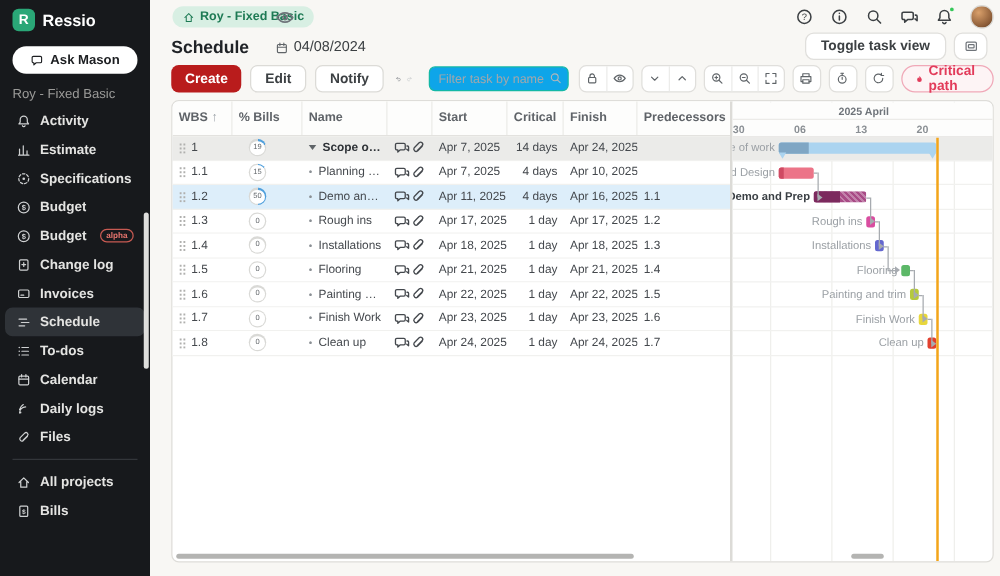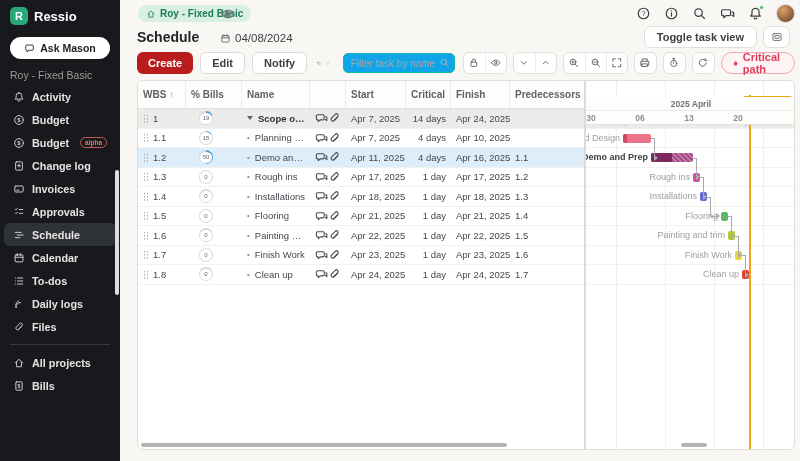--- a/index.html
+++ b/index.html
@@ -74,21 +74,21 @@
   .donut-in { width:11.5px; height:11.5px; border-radius:50%; background:#fff; display:flex; align-items:center; justify-content:center; font-size:6px; color:#5f6468; }
   .caret { width:0; height:0; border-left:3.5px solid transparent; border-right:3.5px solid transparent; border-top:4.5px solid #5f6468; margin-right:5px; flex:0 0 auto; }
   .bullet { color:#8a8f94; margin-right:5px; font-size:8px; flex:0 0 auto; }
   .tname { overflow:hidden; text-overflow:ellipsis; }
   .trow.sum .tname { font-weight:bold; color:#2f3338; }
 
   .split { position:absolute; left:446px; top:0; width:2px; height:368px; background:#dcdbd7; cursor:col-resize; }
 
   
   .gantt { position:absolute; left:448px; top:0; width:210px; height:368px; overflow:hidden; }
-  .g-head { position:absolute; left:0; top:16px; width:210px; height:28px; background:#fdfdfc; border-bottom:1px solid #e3e2df; }
+  .g-head { position:absolute; left:0; top:1px; width:210px; height:28px; background:#fdfdfc; border-bottom:1px solid #e3e2df; }
   .g-month { position:absolute; left:0; top:0; width:210px; height:14px; border-bottom:1px solid #ecebe8; font-size:8.5px; font-weight:bold; color:#6f747a; display:flex; align-items:center; justify-content:center; }
   .g-week { position:absolute; top:16px; transform:translateX(-50%); font-size:8.5px; font-weight:600; color:#8a8f94; }
   .g-vline { position:absolute; top:0; bottom:0; width:1px; background:#efefec; }
   .g-row-bg { position:absolute; left:0; width:210px; height:19.5px; border-bottom:1px solid #f1f1ef; }
   .g-label { position:absolute; font-size:9px; color:#9ba0a5; white-space:nowrap; line-height:19.5px; }
   .g-label.bold { color:#3a3f44; font-weight:bold; }
   .g-bar { position:absolute; height:9px; border-radius:2px; }
   .g-prog { position:absolute; left:0; top:0; bottom:0; border-radius:2px 0 0 2px; }
   .cap { position:absolute; width:0; height:0; border-top:5px solid; border-left:3px solid transparent; border-right:3px solid transparent; }
   .conn { position:absolute; background:#a7abb0; }
@@ -246,20 +246,32 @@
     <div class="proj-label">Roy - Fixed Basic</div>
     <div id="side-items">
         <div class="s-item">
     <svg class="ic">
             <use href="#i-bell"></use>
           </svg>
           <span class="s-lab">Activity</span>
     </div>
         <div class="s-item">
     <svg class="ic">
+            <use href="#i-chart"></use>
+          </svg>
+          <span class="s-lab">Estimate</span>
+    </div>
+        <div class="s-item">
+    <svg class="ic">
+            <use href="#i-target"></use>
+          </svg>
+          <span class="s-lab">Specifications</span>
+    </div>
+        <div class="s-item">
+    <svg class="ic">
             <use href="#i-dollar"></use>
           </svg>
           <span class="s-lab">Budget</span>
     </div>
         <div class="s-item">
     <svg class="ic">
             <use href="#i-dollar"></use>
           </svg>
           <span class="s-lab">Budget V2</span>
     <span class="alpha">alpha</span>
@@ -269,43 +281,37 @@
             <use href="#i-doc"></use>
           </svg>
           <span class="s-lab">Change log</span>
     </div>
         <div class="s-item">
     <svg class="ic">
             <use href="#i-card"></use>
           </svg>
           <span class="s-lab">Invoices</span>
     </div>
-        <div class="s-item">
-    <svg class="ic">
-            <use href="#i-checklist"></use>
-          </svg>
-          <span class="s-lab">Approvals</span>
-    </div>
         <div class="s-item active">
     <svg class="ic">
             <use href="#i-timeline"></use>
           </svg>
           <span class="s-lab">Schedule</span>
     </div>
         <div class="s-item">
     <svg class="ic">
+            <use href="#i-list"></use>
+          </svg>
+          <span class="s-lab">To-dos</span>
+    </div>
+        <div class="s-item">
+    <svg class="ic">
             <use href="#i-calendar"></use>
           </svg>
           <span class="s-lab">Calendar</span>
-    </div>
-        <div class="s-item">
-    <svg class="ic">
-            <use href="#i-list"></use>
-          </svg>
-          <span class="s-lab">To-dos</span>
     </div>
         <div class="s-item">
     <svg class="ic">
             <use href="#i-signal"></use>
           </svg>
           <span class="s-lab">Daily logs</span>
     </div>
         <div class="s-item">
     <svg class="ic">
             <use href="#i-clip"></use>

